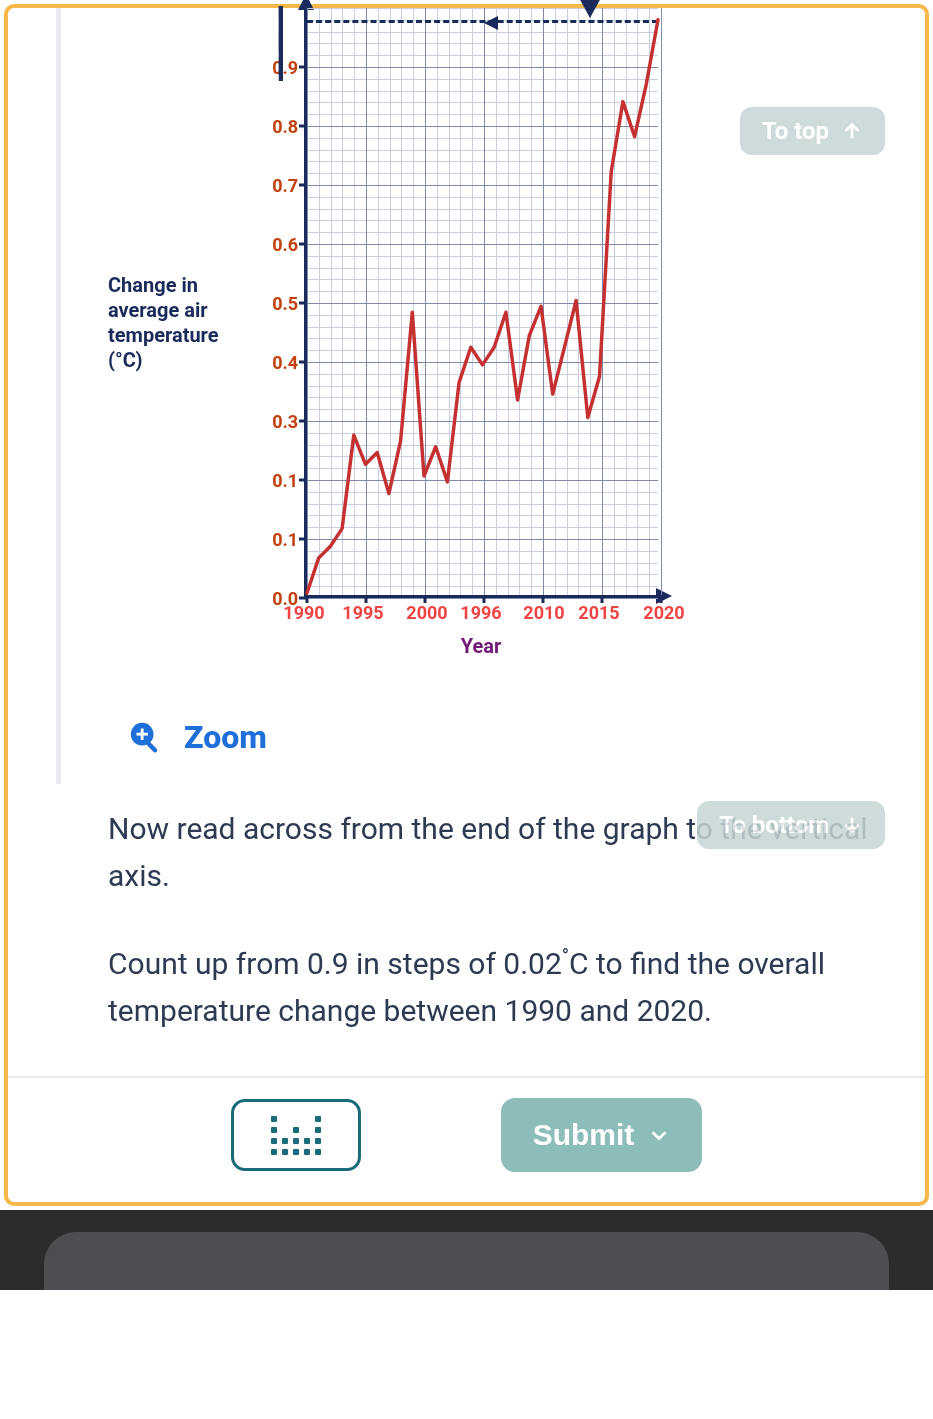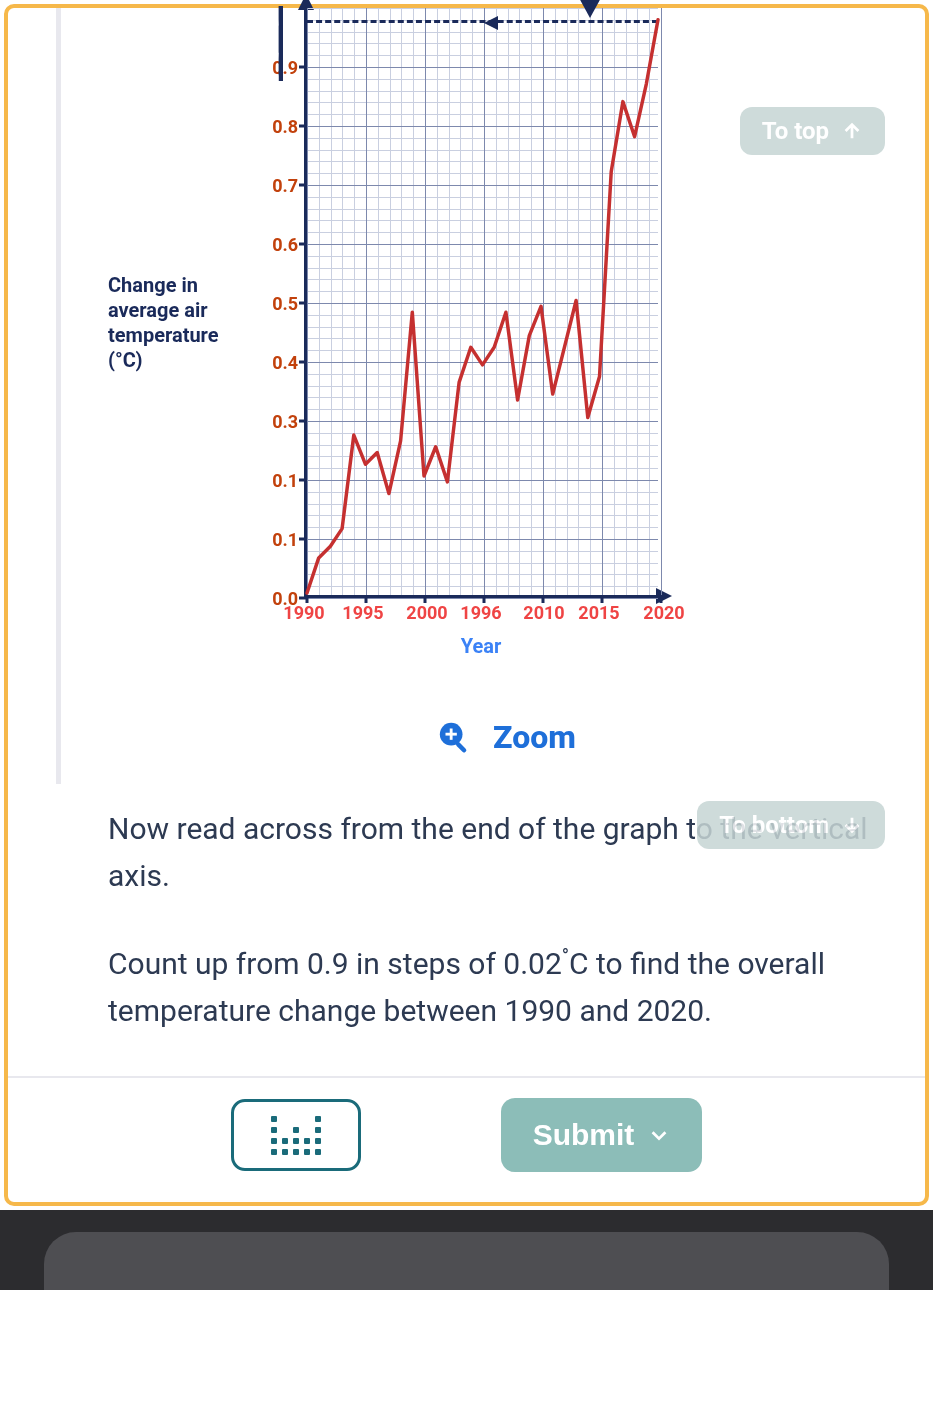--- a/index.html
+++ b/index.html
@@ -83,21 +83,21 @@
   .dash-line {
     position: absolute;
     left: 0; right: 0;
     border-top: 3px dashed #1a2a5a;
   }
   svg.line-data { position:absolute; inset:0; overflow:visible; }
   .tick-b { position:absolute; width:3px; height:8px; background:#1a2a5a; bottom:-8px; transform:translateX(-50%);}
   .tick-l { position:absolute; height:3px; width:8px; background:#1a2a5a; left:-8px; transform:translateY(-50%);}
   .x-ticks { position:relative; height:30px; width:354px; margin-left:0;}
   .x-tick-label { position:absolute; top:4px; font-size:18px; font-weight:700; color:#ef4444; transform:translateX(-50%); }
-  .x-label { text-align:center; font-size:20px; font-weight:700; color:#3b82f6; margin-top:6px; width:354px;}
+  .x-label { text-align:center; font-size:20px; font-weight:700; color:#701a75; margin-top:6px; width:354px;}
   .y-arrow, .x-arrow {
     position:absolute;
     width:0;height:0;
   }
   .y-arrow { left:-9px; top:-14px; border-left:8px solid transparent; border-right:8px solid transparent; border-bottom:16px solid #1a2a5a;}
   .x-arrow { right:-14px; bottom:-9px; border-top:8px solid transparent; border-bottom:8px solid transparent; border-left:16px solid #1a2a5a;}
   .dash-arrow {
     position:absolute;
     width:0;height:0;
     border-top:7px solid transparent; border-bottom:7px solid transparent; border-right:14px solid #1a2a5a;
@@ -123,21 +123,20 @@
     text-align:center;
   }
 
   
   .zoom-row {
     display:flex;
     align-items:center;
     gap:22px;
     margin:60px 0 50px 20px;
     color:#1e6fd9;
-    justify-content:center;
   }
   .zoom-icon {
     width:34px;height:34px;
   }
   .zoom-label { font-size:32px; font-weight:800; }
 
   
   .para {
     font-size:30px;
     line-height:1.55;

